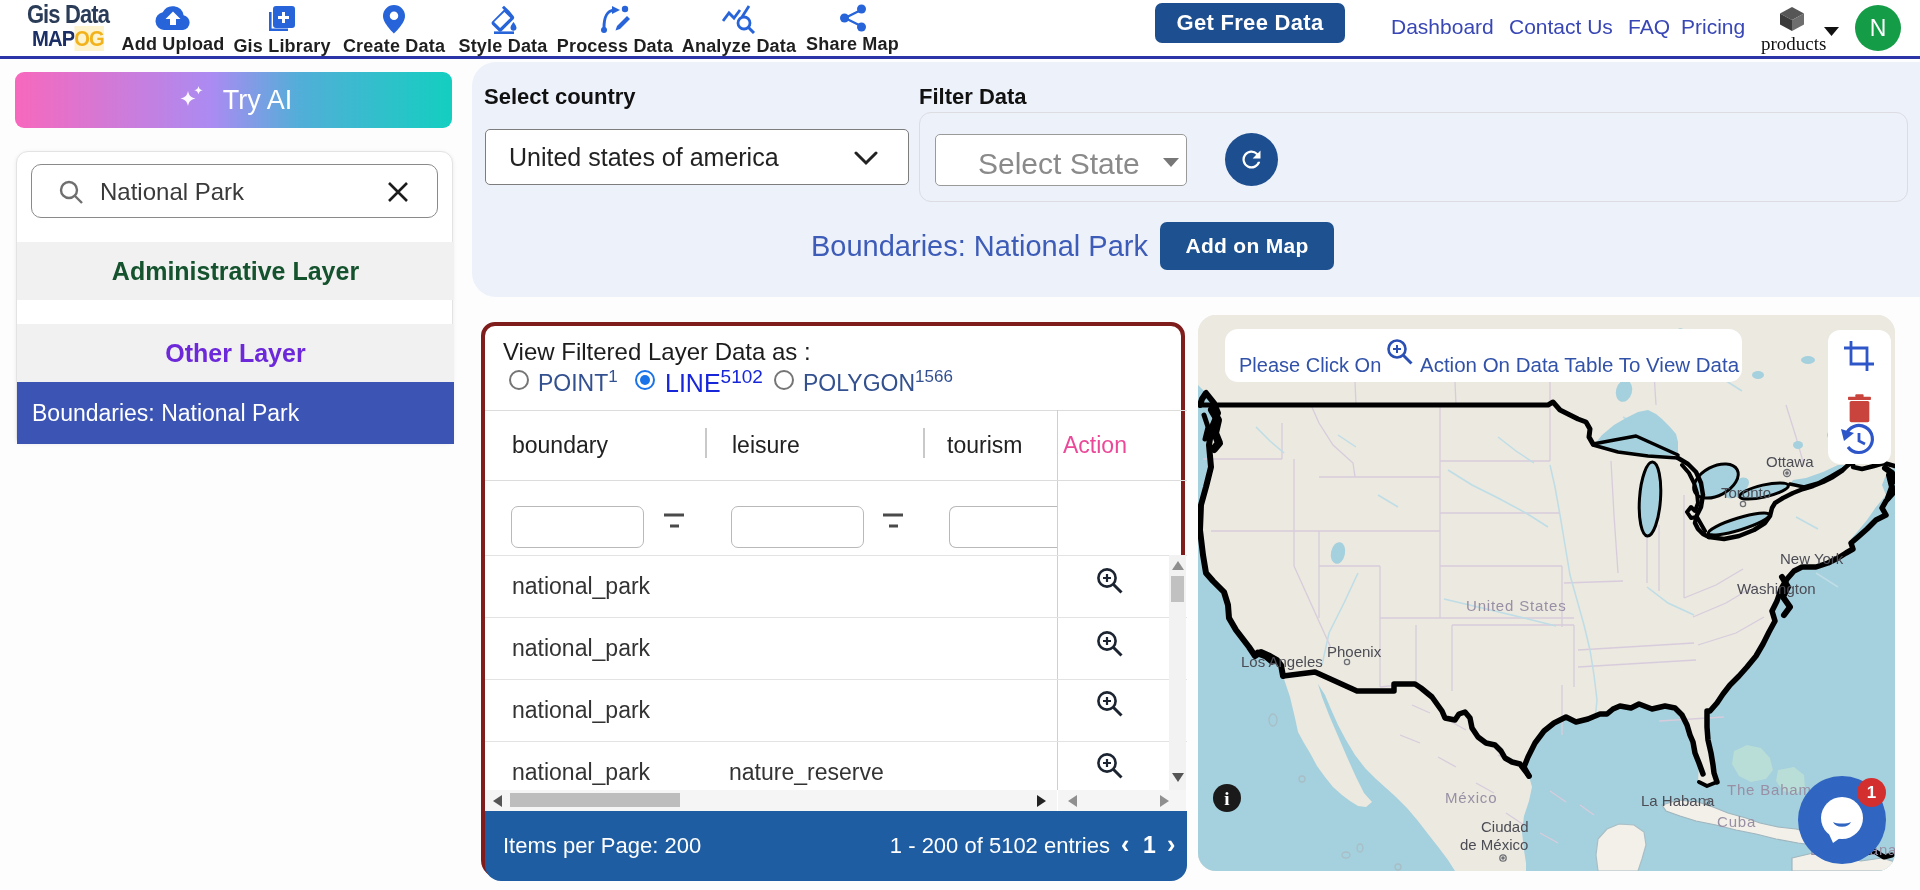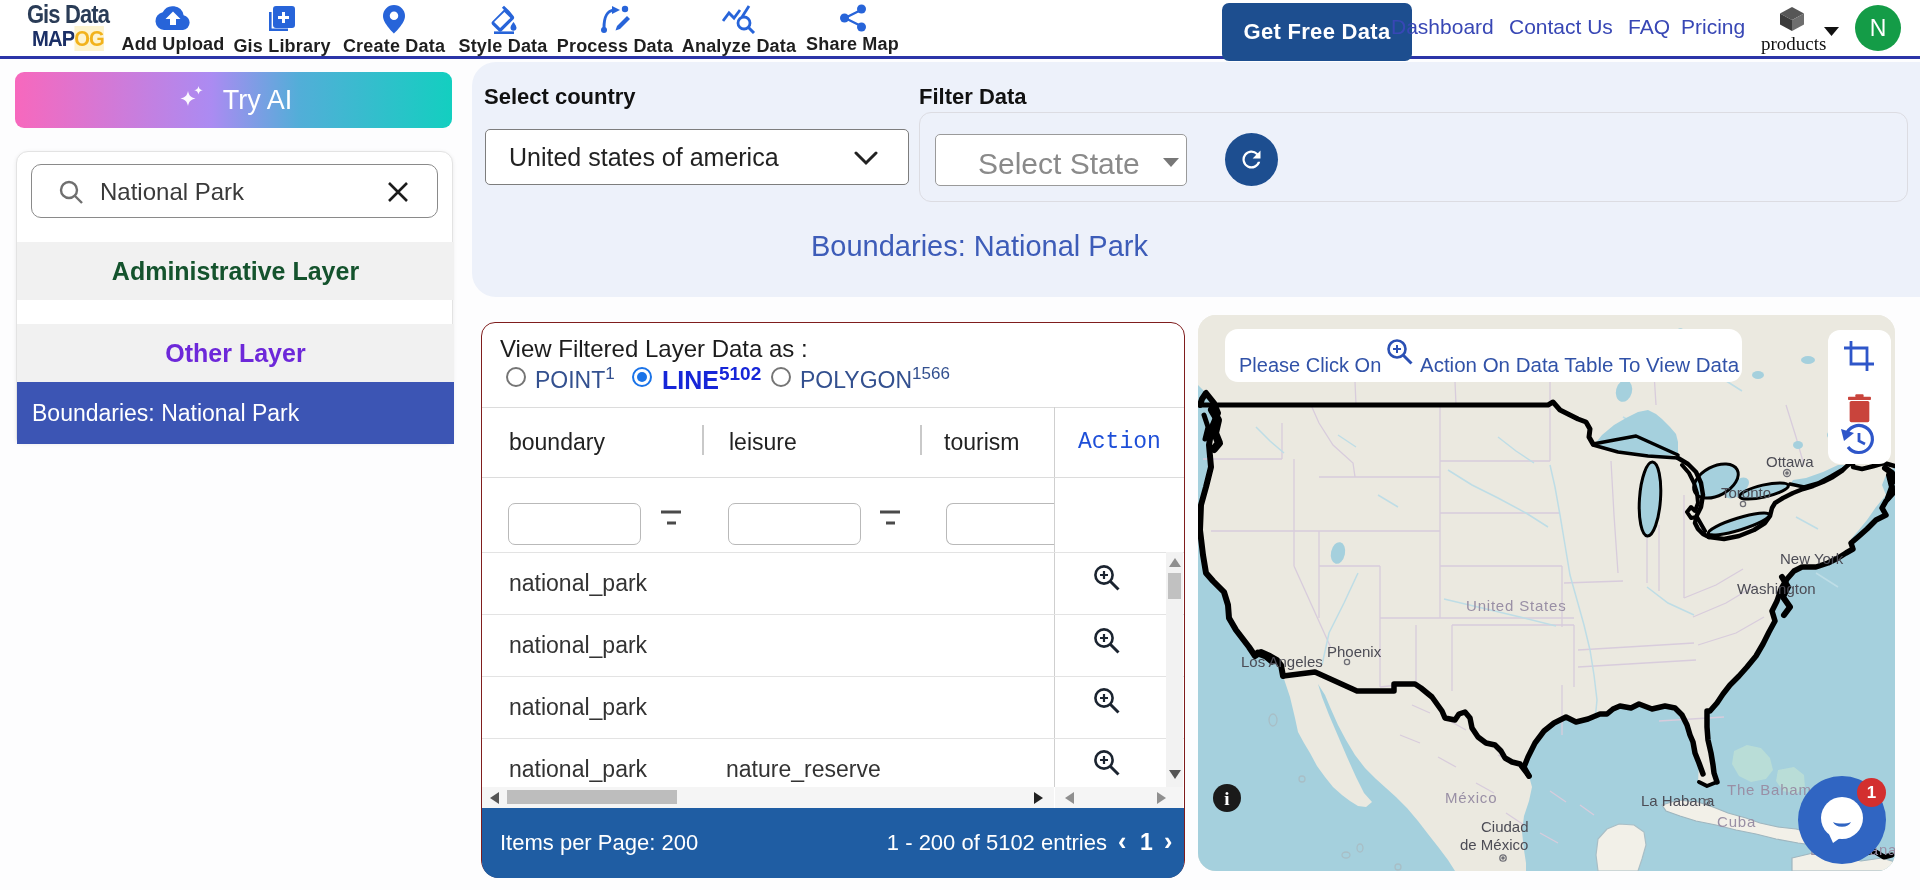--- a/index.html
+++ b/index.html
@@ -31,21 +31,21 @@
   
   #mainbg { position:absolute; left:472px; top:62px; width:1448px; height:235px;
     background:#edf1fa; border-radius:24px 0 0 24px; }
   .lbl { position:absolute; font-weight:bold; font-size:22px; color:#111; }
   .selbox { position:absolute; background:#fff; border:1.5px solid #7d7d7d; border-radius:5px; }
   .btn { position:absolute; background:#1d518f; color:#fff; font-weight:bold; font-size:21px;
     border-radius:7px; display:flex; align-items:center; justify-content:center; letter-spacing:0.3px; }
 
   
   #tcard { position:absolute; left:481px; top:322px; width:704px; height:556px; background:#fff;
-    border:1px solid #7f1d1d; border-radius:14px 14px 18px 18px; }
+    border:4px solid #7f1d1d; border-radius:14px 14px 18px 18px; }
   #tfoot { position:absolute; left:0px; top:485px; width:702px; height:70px; background:#1f5da3;
     border-radius:0 0 16px 16px; color:#fff; font-size:22px; }
 
   
   #map { position:absolute; left:1198px; top:315px; width:697px; height:556px; border-radius:18px;
     overflow:hidden; background:#ebeae2; }
 
   
   #chat { position:absolute; left:1798px; top:776px; width:88px; height:88px; border-radius:50%;
     background:#3065c2; }
@@ -72,20 +72,21 @@
             <path d="M1 1h16L9 10z" fill="#777"></path>
           </svg>
       </div>
       <div class="abs" style="left:305px;top:20px;width:53px;height:53px;border-radius:50%;background:#1d4e90;">
         <svg class="abs" style="left:13px;top:13px;" width="27" height="27" viewBox="0 0 24 24">
             <path fill="#fff" d="M17.65 6.35A8 8 0 1 0 19.73 14h-2.08a6 6 0 1 1-1.42-6.23L13 11h7V4z"></path>
           </svg>
       </div>
     </div>
     <div class="abs" style="left:339px;top:168px;font-size:29px;color:#3d5cb8;">Boundaries: National Park</div>
+    <div class="btn" style="left:688px;top:160px;width:174px;height:48px;">Add on Map</div>
   </div>
   <div id="nav">
 
     <div class="abs" style="left:18px;top:2px;width:100px;text-align:center;line-height:1;">
       <div style="font-weight:bold;font-size:25px;color:#2a3c57;letter-spacing:-1px;transform:scaleX(0.88);">Gis Data</div>
       <div style="font-weight:bold;font-size:22px;letter-spacing:-1px;margin-top:1px;transform:scaleX(0.92);"><span style="color:#1b2f66;">MAP</span><span style="color:#f2b21c;background:#fdf3cf;">OG</span></div>
     </div>
 
     <div class="navitem" style="left:113px; left:118px;top:4px;width:110px;">
       <svg width="36" height="28" viewBox="0 0 36 28">
@@ -145,21 +146,21 @@
           </g>
           <g fill="#2764d9">
             <circle cx="22.5" cy="5" r="4.5"></circle>
             <circle cx="5.5" cy="14" r="4.5"></circle>
             <circle cx="22.5" cy="23" r="4.5"></circle>
           </g>
         </svg>
       <div class="navlabel">Share Map</div>
     </div>
 
-    <div class="btn" style="left:1222px;top:3px;width:190px;height:58px;background:#1d4e8f;font-size:22px;">Get Free Data</div>
+    <div class="btn" style="left:1155px;top:3px;width:190px;height:40px;background:#1d4e8f;font-size:22px;">Get Free Data</div>
     <div class="abs" style="left:1391px;top:15px;font-size:21px;color:#3847b5;">Dashboard</div>
     <div class="abs" style="left:1509px;top:15px;font-size:21px;color:#3847b5;">Contact Us</div>
     <div class="abs" style="left:1628px;top:15px;font-size:21px;color:#3847b5;">FAQ</div>
     <div class="abs" style="left:1681px;top:15px;font-size:21px;color:#3847b5;">Pricing</div>
     <div class="abs" style="left:1778px;top:6px;">
       <svg width="28" height="26" viewBox="0 0 28 26">
           <g>
             <path fill="#565656" d="M14 1 26 7.5v0L14 14 2 7.5z"></path>
             <path fill="#3b3b3b" d="M2 7.5 14 14v11L2 18.5z"></path>
             <path fill="#6e6e6e" d="M26 7.5 14 14v11l12-6.5z"></path>
@@ -197,29 +198,29 @@
     <div id="slisel">Boundaries: National Park</div>
   </div>
   <div id="tcard">
     <div class="abs" style="left:18px;top:12px;font-size:24px;color:#1c1c1c;">View Filtered Layer Data as :</div>
 
     <div class="abs" style="left:24px;top:44px;width:20px;height:20px;border:2px solid #757575;border-radius:50%;"></div>
     <div class="abs" style="left:53px;top:41px;font-size:23px;color:#33508f;">POINT<sup style="font-size:17px;">1</sup></div>
     <div class="abs" style="left:150px;top:44px;width:20px;height:20px;border:2px solid #1a73e8;border-radius:50%;">
         <div class="abs" style="left:3px;top:3px;width:10px;height:10px;border-radius:50%;background:#1a73e8;"></div>
       </div>
-    <div class="abs" style="left:180px;top:40px;font-size:25px;color:#1626d8;font-weight:bold;">LINE<sup style="font-size:19px;">5102</sup></div>
+    <div class="abs" style="left:180px;top:40px;font-size:25px;color:#1626d8;font-weight:normal;">LINE<sup style="font-size:19px;">5102</sup></div>
     <div class="abs" style="left:289px;top:44px;width:20px;height:20px;border:2px solid #757575;border-radius:50%;"></div>
     <div class="abs" style="left:318px;top:41px;font-size:23px;color:#33508f;">POLYGON<sup style="font-size:17px;">1566</sup></div>
     <div class="abs" style="left:0;top:84px;width:702px;height:1px;background:#dcdcdc;"></div>
 
     <div class="abs" style="left:27px;top:106px;font-size:23px;color:#222;">boundary</div>
     <div class="abs" style="left:247px;top:106px;font-size:23px;color:#222;">leisure</div>
     <div class="abs" style="left:462px;top:106px;font-size:23px;color:#222;">tourism</div>
-    <div class="abs" style="left:596px;top:106px;font-size:23px;color:#1d4ed8;font-family:Liberation Mono, monospace;">Action</div>
+    <div class="abs" style="left:578px;top:106px;font-size:23px;color:#ec4899;">Action</div>
     <div class="abs" style="left:220px;top:102px;width:2px;height:30px;background:#c9c9c9;"></div>
     <div class="abs" style="left:438px;top:102px;width:2px;height:30px;background:#c9c9c9;"></div>
     <div class="abs" style="left:572px;top:84px;width:1px;height:380px;background:#cfcfcf;"></div>
     <div class="abs" style="left:0;top:154px;width:702px;height:1px;background:#dcdcdc;"></div>
 
     <div class="abs" style="left:26px;top:180px;width:133px;height:42px;border:1px solid #b9b9b9;border-radius:7px;"></div>
     <svg class="abs" style="left:178px;top:186px;" width="22" height="20" viewBox="0 0 22 20">
         <path d="M1 3h20M7 14h9" stroke="#4a4a4a" stroke-width="3"></path>
       </svg>
     <div class="abs" style="left:246px;top:180px;width:133px;height:42px;border:1px solid #b9b9b9;border-radius:7px;"></div>

